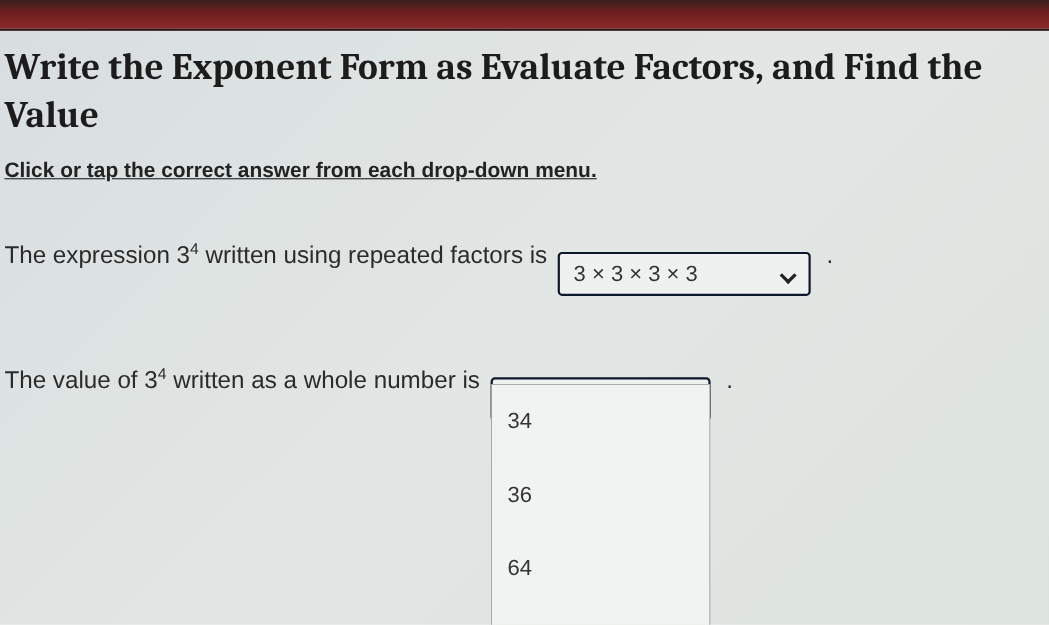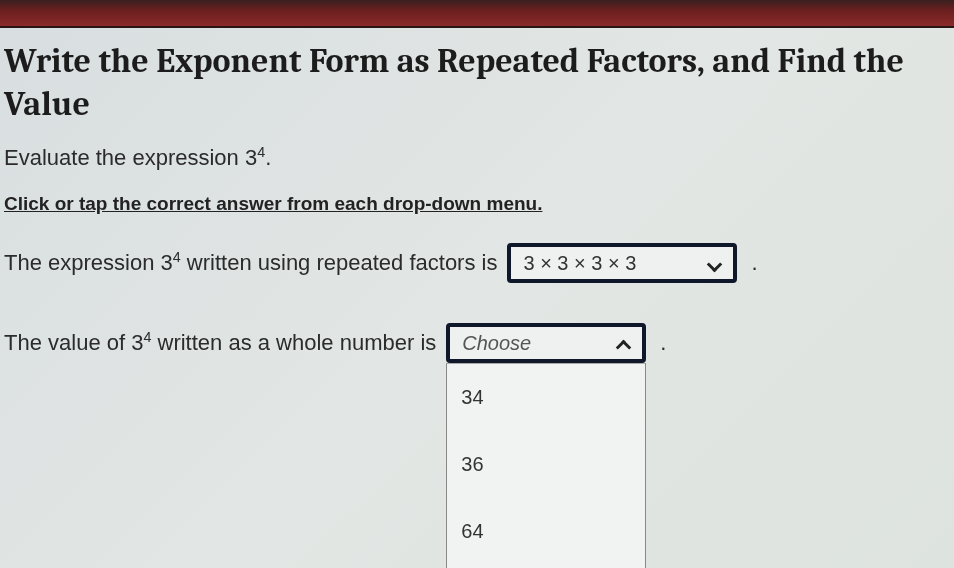--- a/index.html
+++ b/index.html
@@ -59,30 +59,31 @@
   }
   sup {
     font-size: 0.65em;
     vertical-align: super;
     line-height: 0;
   }
   .dropdown {
     display: inline-flex;
     align-items: center;
     background: #eef1f0;
-    border: 4px solid #0f172a;
+    border: 2px solid #0f172a;
     border-radius: 4px;
     padding: 6px 12px;
     min-width: 230px;
     height: 40px;
     font-family: 'Segoe UI', Arial, sans-serif;
     font-size: 20px;
     color: #333;
     position: relative;
     cursor: pointer;
+    margin-top: 34px;
   }
   .dropdown .dd-text {
     flex: 1;
     font-style: normal;
   }
   .dropdown.placeholder .dd-text {
     font-style: italic;
     color: #555;
   }
   .chev {
@@ -143,25 +144,22 @@
   }
   .cursor svg { width: 100%; height: 100%; }
 </style>
 </head>
 <body>
 
 <div class="topbar"></div>
 
 <div class="content">
 
-  <h1 class="title">Write the Exponent Form as Repeated Factors, and Find the Value</h1>
+  <h1 class="title">Write the Exponent Form as Evaluate Factors, and Find the Value</h1>
 
-  <p class="prompt">
-    <span>Evaluate the expression </span><span>3</span><sup>4</sup><span>.</span>
-  </p>
 
   <p class="hint">Click or tap the correct answer from each drop-down menu.</p>
 
   <div class="line">
     <span>
       <span>The expression </span><span>3</span><sup>4</sup><span> written using repeated factors is</span>
     </span>
     <span class="dropdown">
       <span class="dd-text">3 × 3 × 3 × 3</span>
       <span class="chev"></span>

